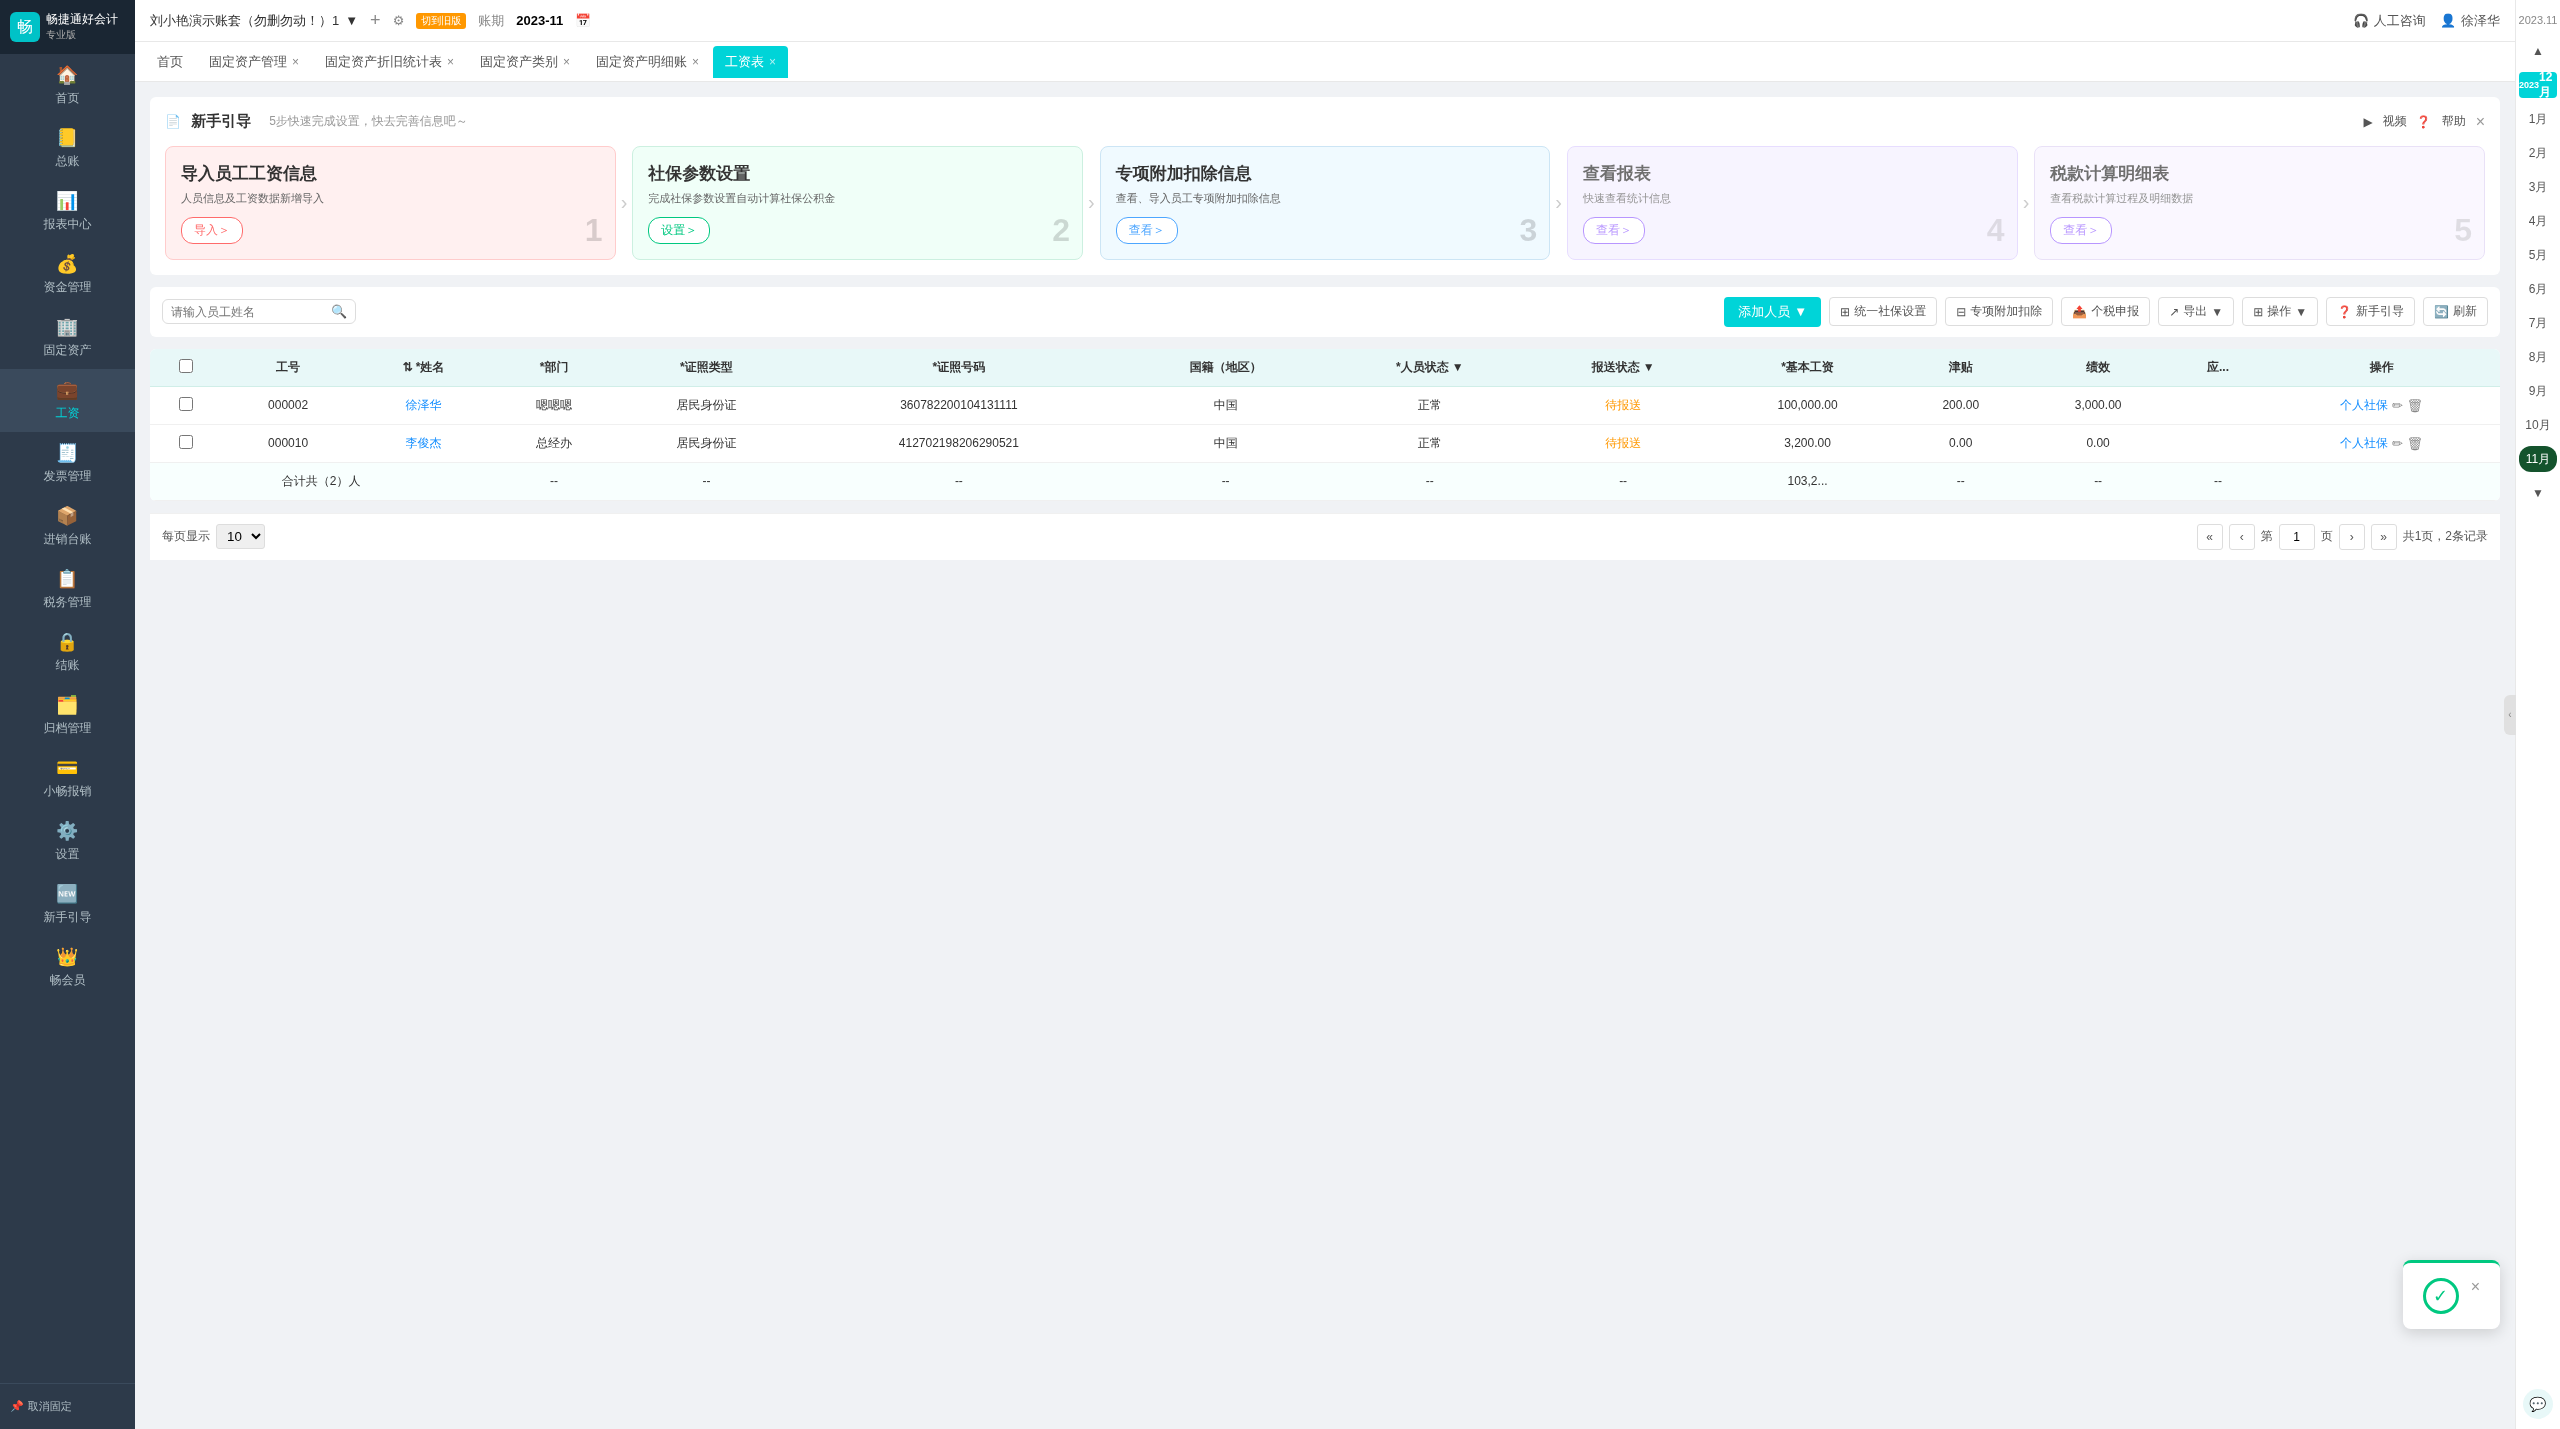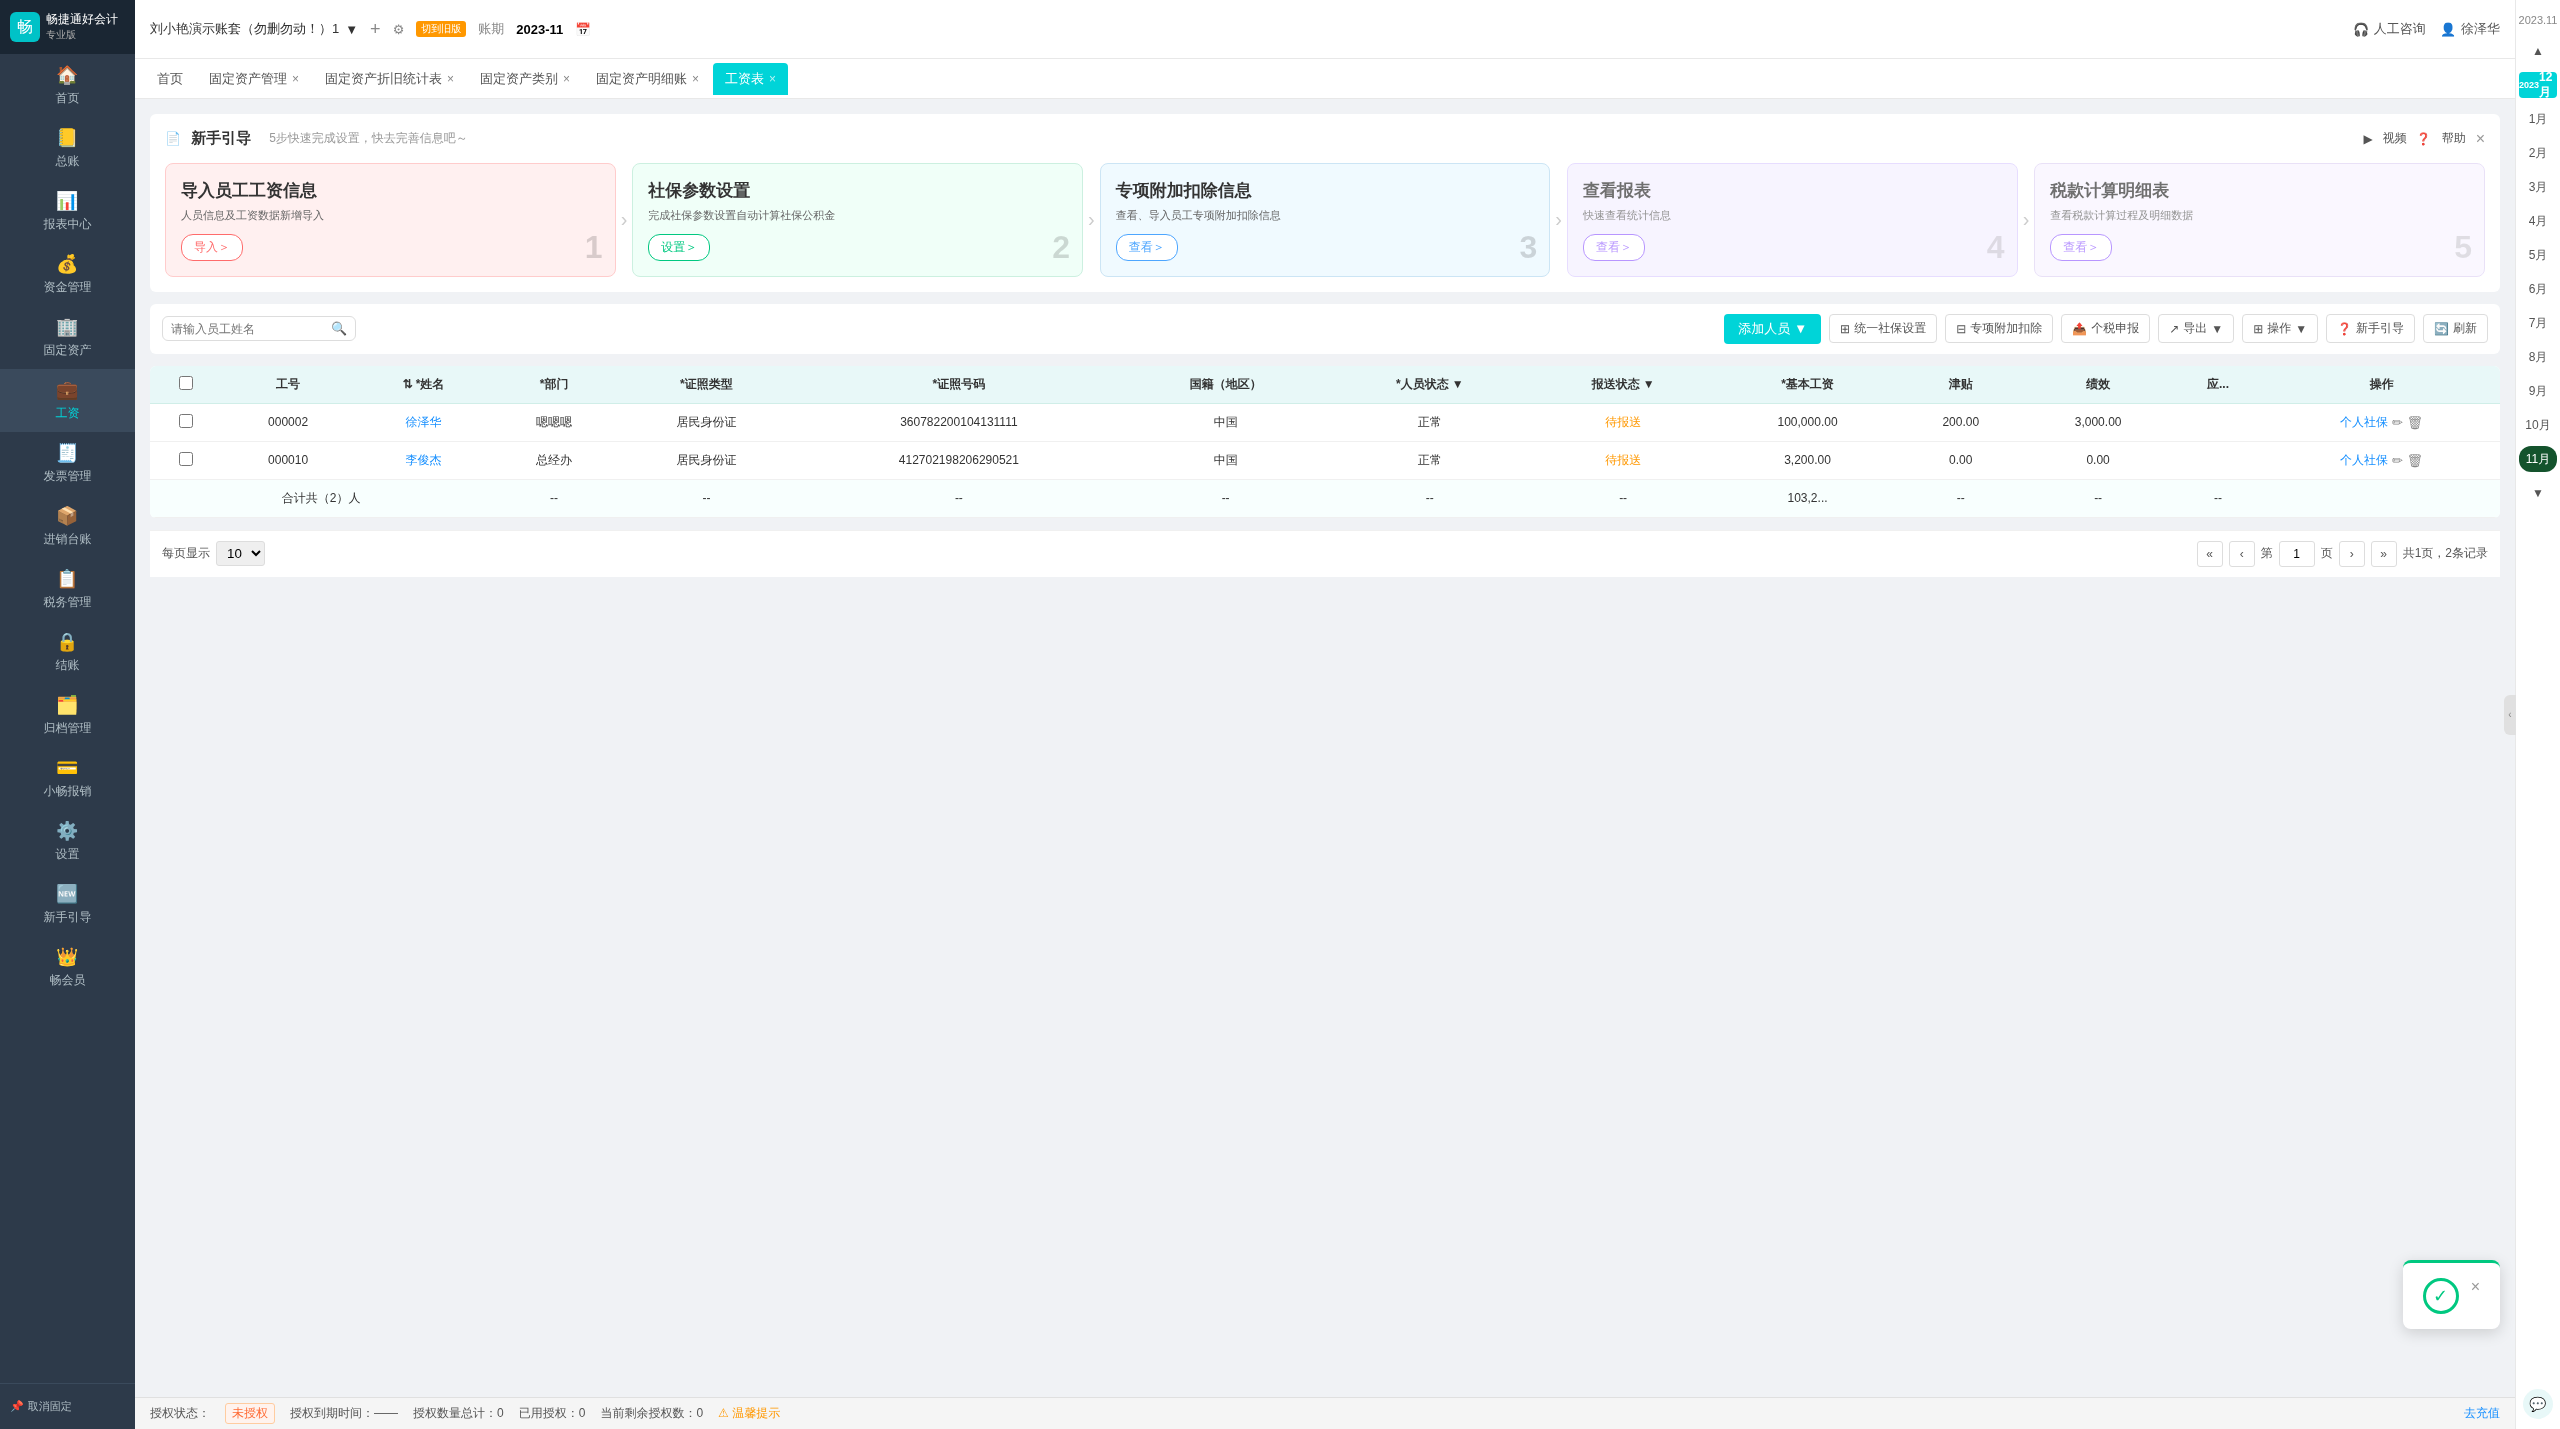--- a/index.html
+++ b/index.html
@@ -14,21 +14,21 @@
     .sidebar-item { display: flex; flex-direction: column; align-items: center; padding: 10px 5px; cursor: pointer; color: #b0bec5; font-size: 12px; gap: 4px; }
     .sidebar-item.active { background: #3a4a5c; color: #00d4d8; }
     .sidebar-item-icon { font-size: 18px; }
     .sidebar-bottom { margin-top: auto; padding: 10px 5px; border-top: 1px solid #3a4a5c; }
     .sidebar-cancel { display: flex; align-items: center; gap: 4px; color: #b0bec5; font-size: 11px; cursor: pointer; padding: 5px; }
 
     
     .main { flex: 1; display: flex; flex-direction: column; overflow: hidden; }
 
     
-    .header { background: #fff; height: 59px; display: flex; align-items: center; padding: 0 15px; gap: 12px; border-bottom: 1px solid #e8e8e8; flex-shrink: 0; }
+    .header { background: #fff; height: 42px; display: flex; align-items: center; padding: 0 15px; gap: 12px; border-bottom: 1px solid #e8e8e8; flex-shrink: 0; }
     .header-account { display: flex; align-items: center; gap: 6px; font-size: 13px; color: #333; }
     .header-badge { background: #ff9800; color: white; font-size: 10px; padding: 1px 5px; border-radius: 3px; cursor: pointer; }
     .header-right { margin-left: auto; display: flex; align-items: center; gap: 15px; color: #555; font-size: 13px; }
     .header-icon-btn { display: flex; align-items: center; gap: 4px; cursor: pointer; color: #555; }
 
     
     .tabs { background: #fff; display: flex; align-items: center; padding: 0 10px; border-bottom: 1px solid #e8e8e8; flex-shrink: 0; gap: 2px; height: 40px; }
     .tab { display: flex; align-items: center; gap: 5px; padding: 0 12px; height: 32px; border-radius: 4px 4px 0 0; cursor: pointer; font-size: 13px; color: #555; white-space: nowrap; }
     .tab.active { background: #00d4d8; color: #fff; justify-content: center; }
     .tab-close { font-size: 12px; cursor: pointer; opacity: 0.7; }
@@ -463,33 +463,20 @@
         <span>第</span>
         <input class="page-input" type="text" value="1" style="">
         <span>页</span>
         <div class="page-btn">›</div>
         <div class="page-btn">»</div>
         <span>共1页，2条记录</span>
       </div>
     </div>
   </div>
 
-  <div class="status-bar">
-    <span>授权状态：</span>
-    <span class="status-unauthorized">未授权</span>
-    <span>授权到期时间：——</span>
-    <span>授权数量总计：0</span>
-    <span>已用授权：0</span>
-    <span>当前剩余授权数：0</span>
-    <span class="status-warning">
-      <span>⚠</span>
-      <span>温馨提示</span>
-    </span>
-    <span class="status-link">去充值</span>
-  </div>
 </div>
 
 <div class="right-panel">
   <div class="panel-toggle">‹</div>
   <div class="right-panel-date">2023.11</div>
   <div class="month-item">▲</div>
   <div class="month-item current-year">
     <div style="font-size:9px;">2023</div>
     <div>12月</div>
   </div>

